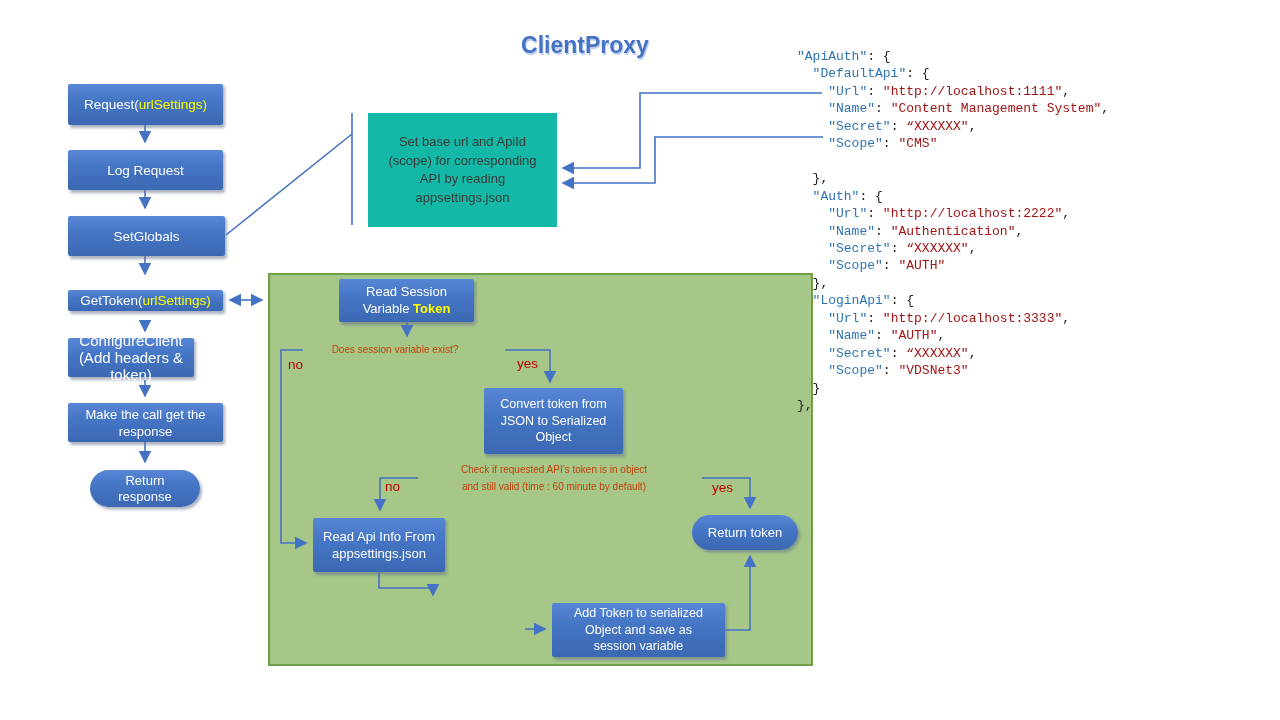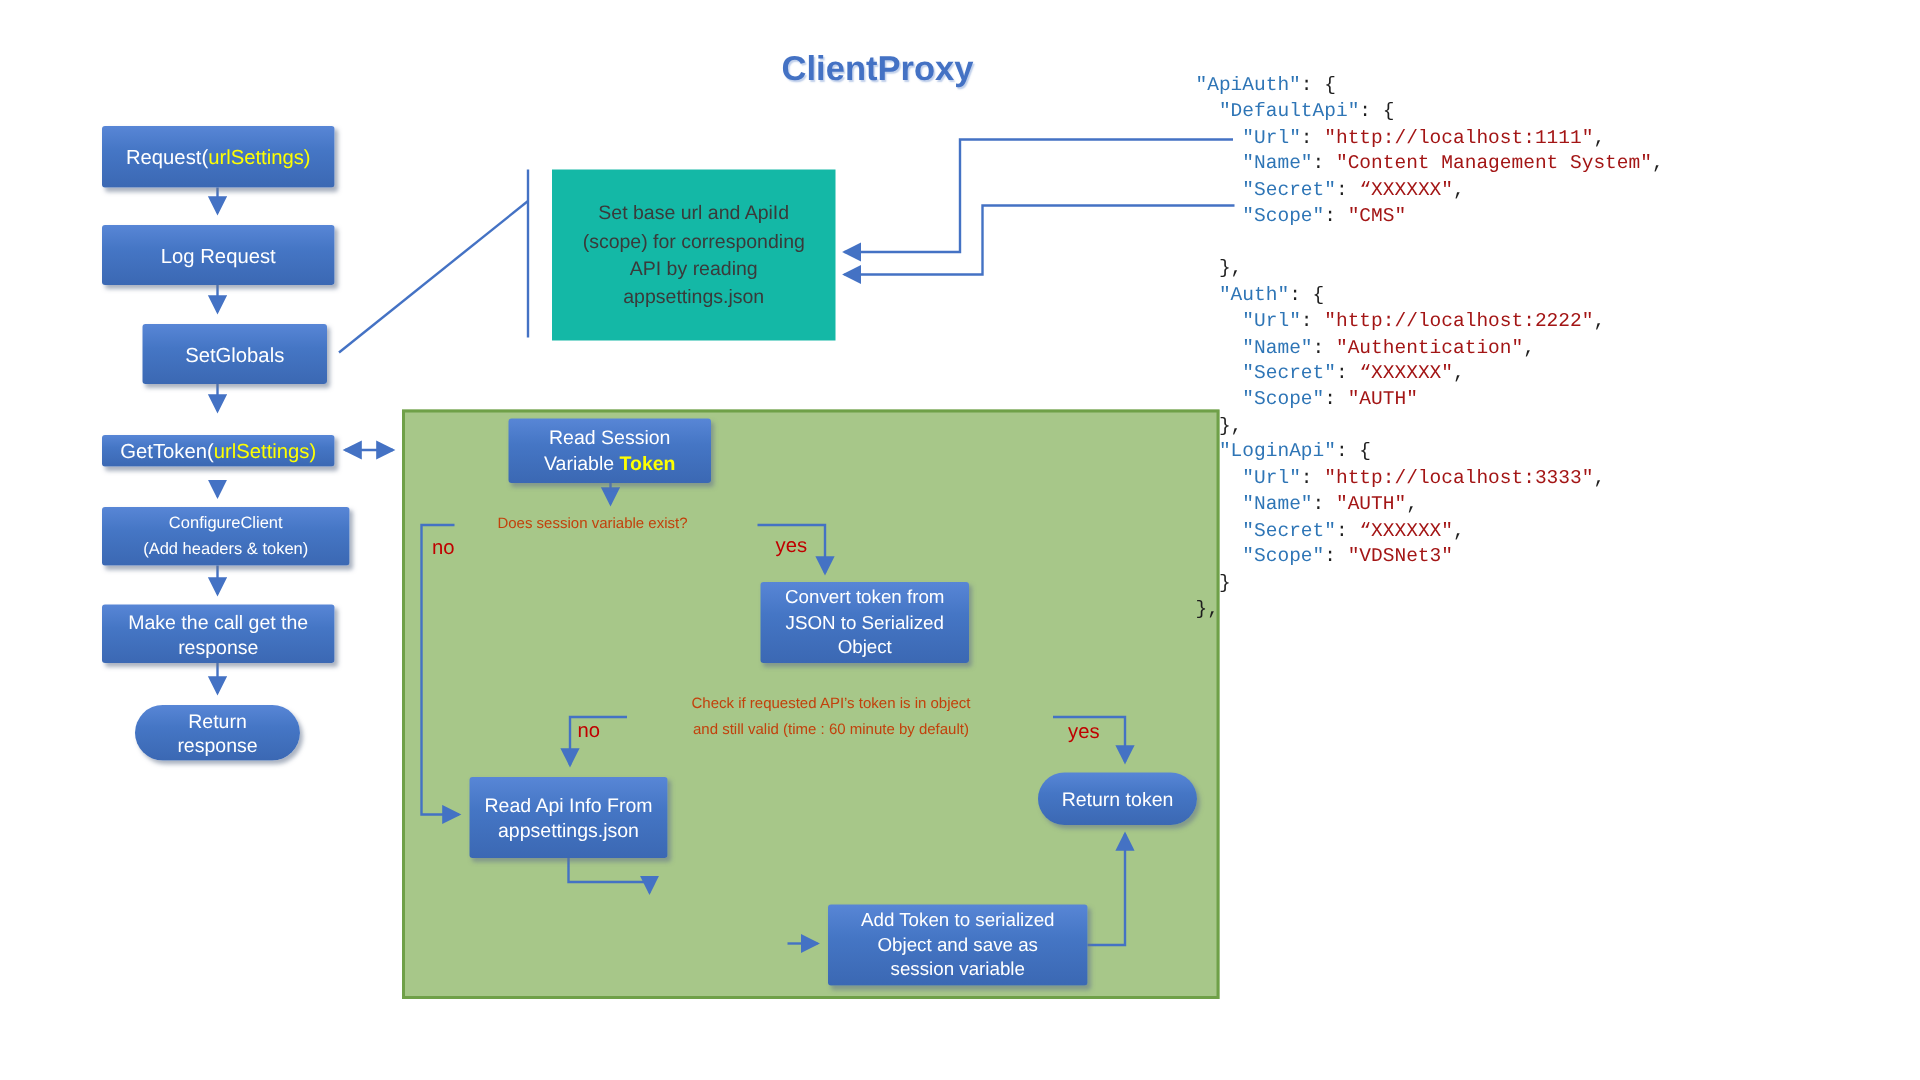--- a/index.html
+++ b/index.html
@@ -75,46 +75,46 @@
       <path d="M379,572 L379,588 L433,588 L433,595" marker-end="url(#ah)"></path>
       <path d="M525,629 L545,629" marker-end="url(#ah)"></path>
       <path d="M725,630 L750,630 L750,556" marker-end="url(#ah)"></path>
     </g>
   </svg>
 
   <div class="fbox" style="left:68px;top:84px;width:155px;height:41px;">
     <div><span>Request(</span><span class="hl">urlSettings)</span></div>
   </div>
   <div class="fbox" style="left:68px;top:150px;width:155px;height:40px;">Log Request</div>
-  <div class="fbox" style="left:68px;top:216px;width:123px;height:40px;margin-left:27px;">SetGlobals</div>
+  <div class="fbox" style="left:68px;top:216px;width:157px;height:40px;">SetGlobals</div>
   <div class="fbox" style="left:68px;top:290px;width:155px;height:21px;align-items:center;">
     <div><span>GetToken(</span><span class="hl">urlSettings)</span></div>
   </div>
-  <div class="fbox" style="left:68px;top:338px;width:165px;height:39px;font-size:11px;text-align:center;">ConfigureClient
+  <div class="fbox" style="left:68px;top:338px;width:126px;height:39px;font-size:15px;text-align:center;">ConfigureClient
 (Add headers &amp; token)</div>
   <div class="fbox" style="left:68px;top:403px;width:155px;height:39px;font-size:13px;">Make the call get the
 response</div>
   <div class="fbox pill" style="left:90px;top:470px;width:110px;height:37px;font-size:13px;line-height:16px;">Return
 response</div>
 
   <div class="note">Set base url and ApiId
 (scope) for corresponding
 API by reading
 appsettings.json</div>
 
   <div class="fbox" style="left:339px;top:279px;width:135px;height:43px;font-size:13px;line-height:16.5px;">
     <div>Read Session</div>
     <div><span>Variable </span><span class="hl-b">Token</span></div>
   </div>
 
   <div class="qtext" style="left:295px;top:342px;width:200px;">Does session variable exist?</div>
   <div class="lbl" style="left:288px;top:357px;">no</div>
   <div class="lbl" style="left:517px;top:356px;">yes</div>
 
-  <div class="fbox" style="left:484px;top:388px;width:139px;height:54px;font-size:12.5px;line-height:16.5px;margin-left:23px;">Convert token from
+  <div class="fbox" style="left:484px;top:388px;width:139px;height:66px;font-size:12.5px;line-height:16.5px;">Convert token from
 JSON to Serialized
 Object</div>
 
   <div class="qtext" style="left:420px;top:462px;width:268px;">Check if requested API’s token is in object
 and still valid (time : 60 minute by default)</div>
   <div class="lbl" style="left:385px;top:479px;">no</div>
   <div class="lbl" style="left:712px;top:480px;">yes</div>
 
   <div class="fbox" style="left:313px;top:518px;width:132px;height:54px;font-size:13px;line-height:17px;">Read Api Info From
 appsettings.json</div>

